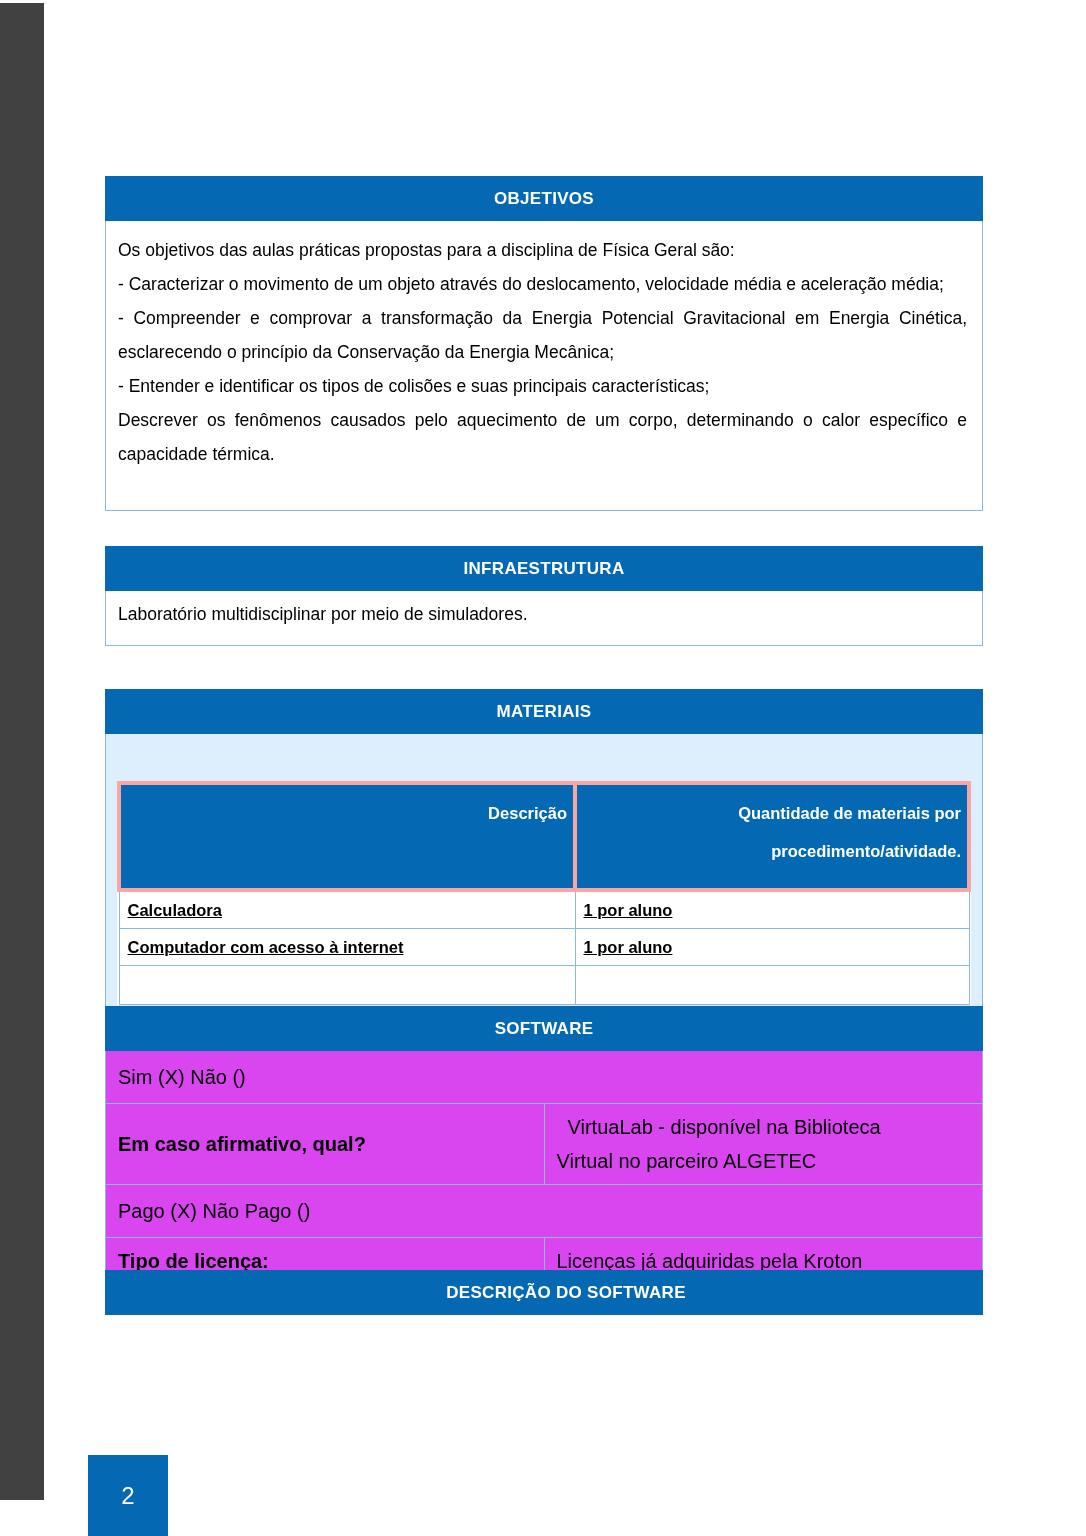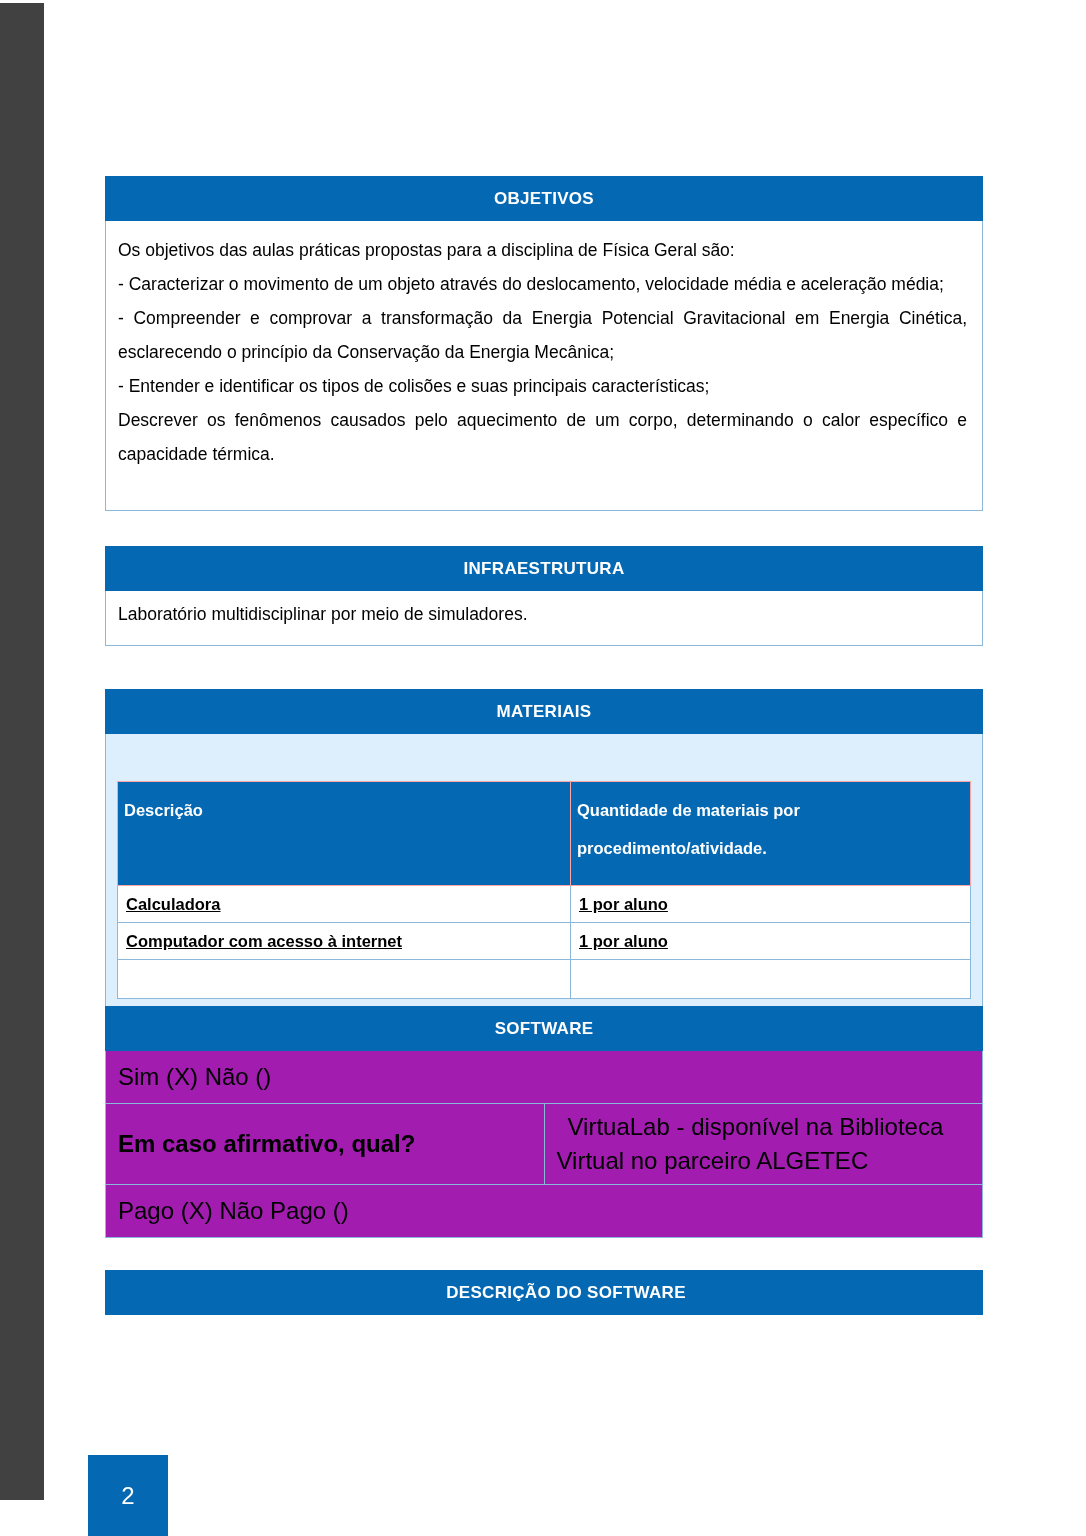--- a/index.html
+++ b/index.html
@@ -118,26 +118,26 @@
     width: 100%;
     border-collapse: collapse;
     background: #ffffff;
     table-layout: fixed;
   }
   table.mat-table th {
     background: #0568B3;
     color: #ffffff;
     font-size: 16.5px;
     font-weight: bold;
-    text-align: left;
+    text-align: right;
     height: 94px;
     vertical-align: top;
     padding: 9px 6px 0 6px;
     line-height: 38px;
-    border: 1px solid #fca5a5;
+    border: 4px solid #fca5a5;
   }
   table.mat-table td {
     border: 1px solid #8CB8DC;
     font-size: 16.5px;
     font-weight: bold;
     color: #000000;
     height: 36px;
     padding: 0 8px;
     vertical-align: middle;
     background: #ffffff;
@@ -151,25 +151,25 @@
   #software .bar { height: 45px; }
   table.sw-table {
     width: 100%;
     border-collapse: collapse;
     table-layout: fixed;
     background: #ffffff;
   }
   table.sw-table td {
     border: 1px solid #8CB8DC;
     border-top: none;
-    font-size: 24px;
+    font-size: 20px;
     color: #000000;
     padding: 6px 12px;
     vertical-align: middle;
-    background: #a21caf;
+    background: #d946ef;
   }
   td.sw-full { height: 40px; }
   td.sw-label {
     background: #DDEEFC;
     font-weight: bold;
     font-size: 17px;
     width: 527px;
   }
   td.sw-value {
     font-size: 17.5px;
@@ -272,20 +272,24 @@
         <tr>
           <td class="sw-label">Em caso afirmativo, qual?</td>
           <td class="sw-value">
             <span class="val-line indent">VirtuaLab - disponível na Biblioteca</span>
             <span class="val-line">Virtual no parceiro ALGETEC</span>
           </td>
         </tr>
         <tr>
           <td class="sw-full" colspan="2">Pago (X) Não Pago ()</td>
         </tr>
+        <tr>
+          <td class="sw-label">Tipo de licença:</td>
+          <td class="sw-value">Licenças já adquiridas pela Kroton</td>
+        </tr>
       </tbody>
     </table>
   </section>
 
   <section class="block" id="descsw">
     <div class="bar">DESCRIÇÃO DO SOFTWARE</div>
   </section>
 
   <div class="page-number">2</div>
 

